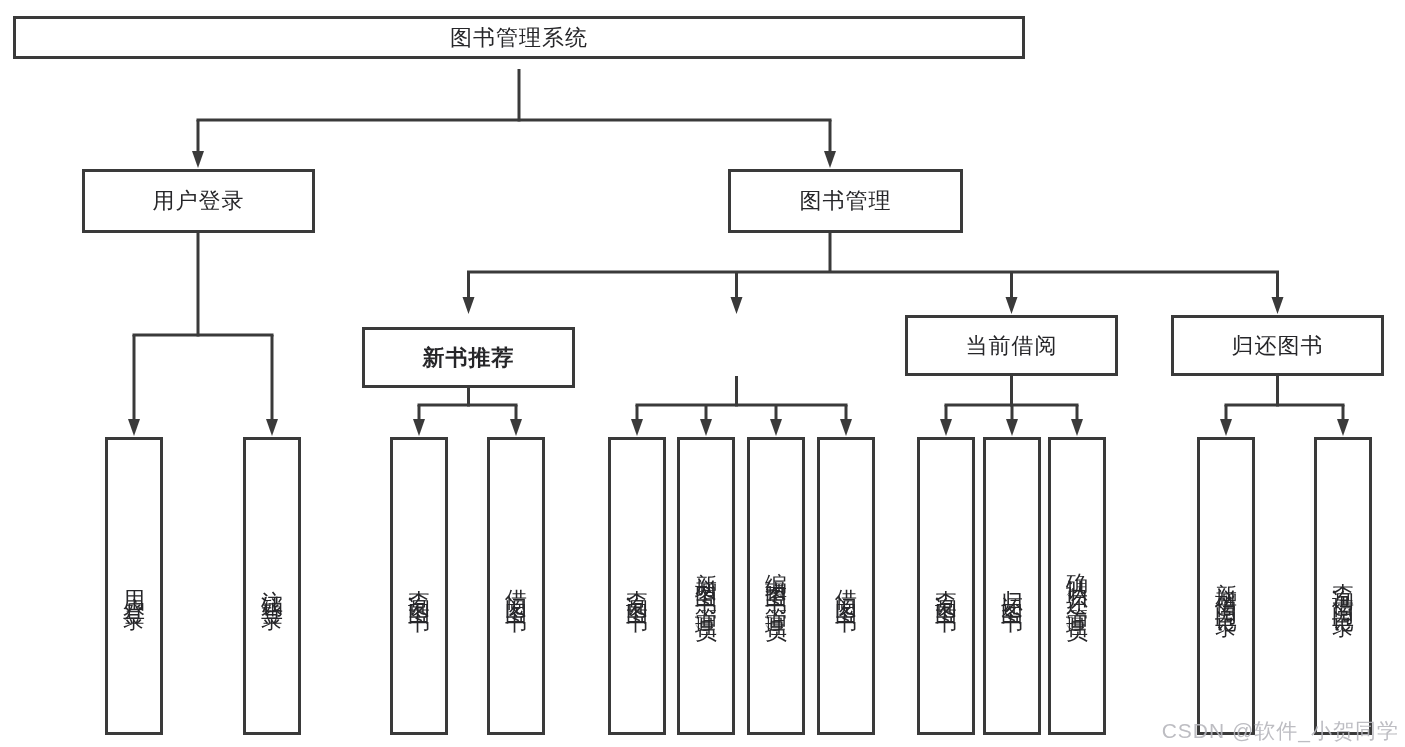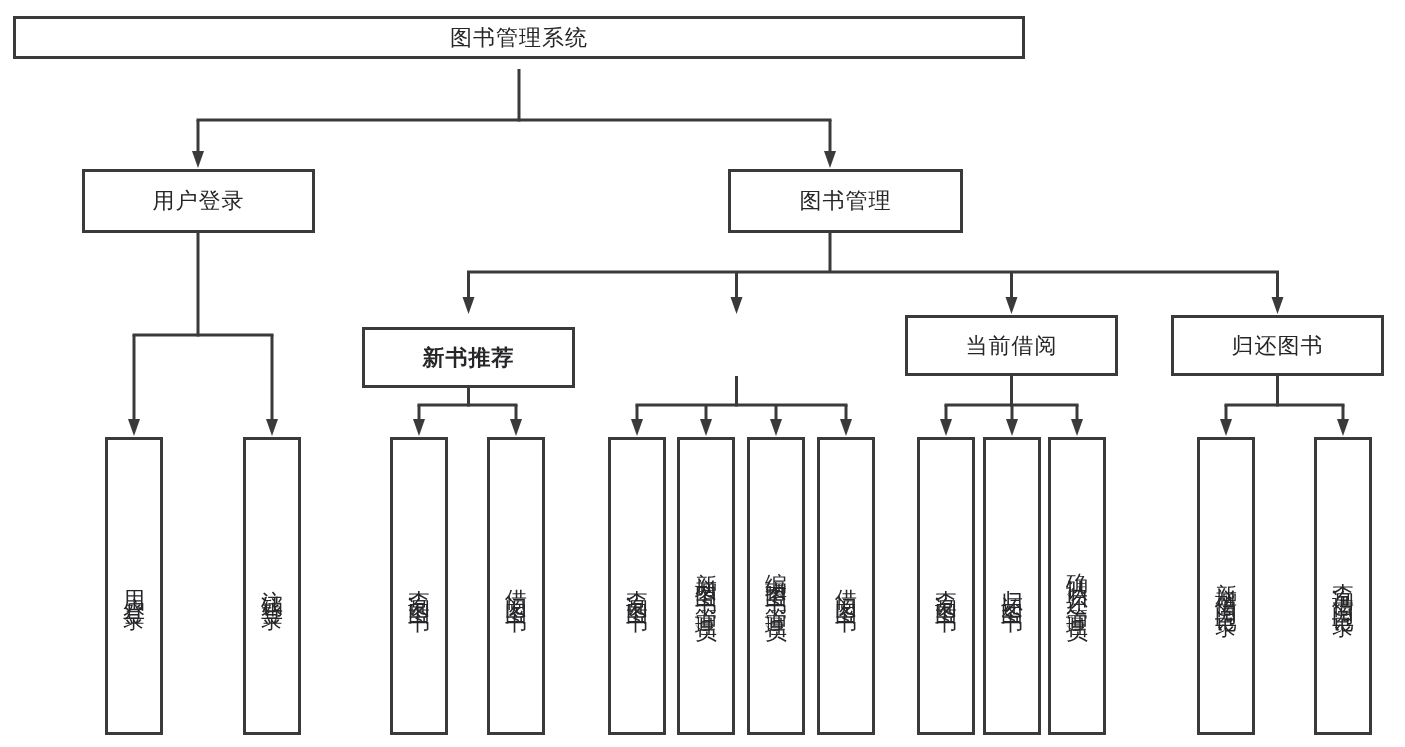--- a/index.html
+++ b/index.html
@@ -121,13 +121,14 @@
   <div class="box vbox" style="left:747px;top:437px;width:58px;height:298px;">编辑图书（管理员）</div>
   <div class="box vbox" style="left:817px;top:437px;width:58px;height:298px;">借阅图书</div>
 
   <div class="box vbox" style="left:917px;top:437px;width:58px;height:298px;">查询图书</div>
   <div class="box vbox" style="left:983px;top:437px;width:58px;height:298px;">归还图书</div>
   <div class="box vbox" style="left:1048px;top:437px;width:58px;height:298px;">确认归还（管理员）</div>
 
   <div class="box vbox" style="left:1197px;top:437px;width:58px;height:298px;">新增借阅记录</div>
   <div class="box vbox" style="left:1314px;top:437px;width:58px;height:298px;">查询借阅记录</div>
 
+  <div class="watermark">CSDN @软件_小贺同学</div>
 </div>
 
 </body></html>

